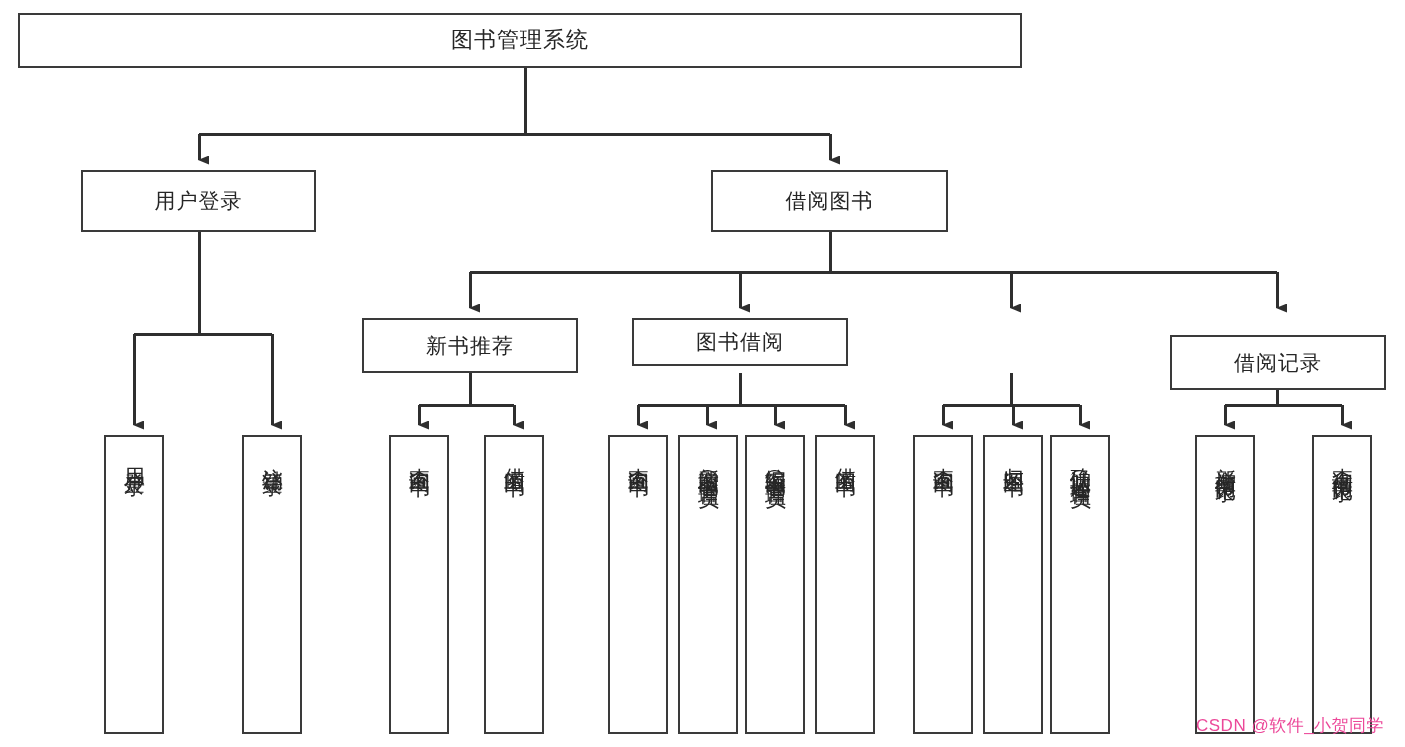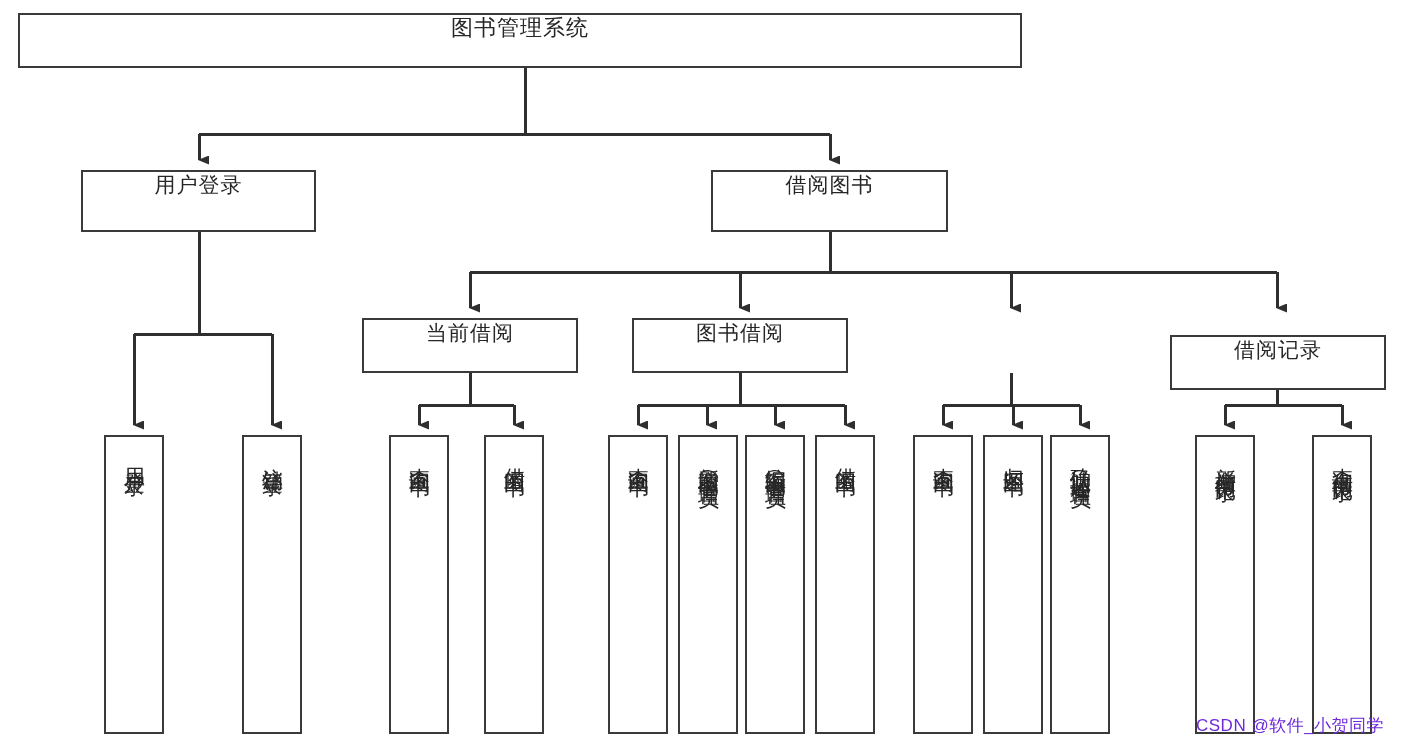--- a/index.html
+++ b/index.html
@@ -25,21 +25,21 @@
     width: 1405px;
     height: 747px;
     pointer-events: none;
   }
   .node {
     position: absolute;
     box-sizing: border-box;
     border: 2px solid #3a3a3a;
     background: #ffffff;
     display: flex;
-    align-items: flex-start;
+    align-items: center;
     justify-content: center;
     text-align: center;
   }
   .node .lbl {
     display: block;
     letter-spacing: 1px;
     color: #262626;
   }
   
   .h-node .lbl {
@@ -58,21 +58,21 @@
     writing-mode: vertical-rl;
     text-orientation: upright;
     font-size: 21px;
     line-height: 1.18;
     letter-spacing: 3px;
     white-space: nowrap;
   }
   .watermark {
     position: absolute;
     font-size: 17px;
-    color: #6d28d9;
+    color: #ec4899;
     white-space: nowrap;
     letter-spacing: 0.5px;
   }
 </style>
 </head>
 <body>
 
 <div id="canvas">
 
   <svg id="wires" viewBox="0 0 1405 747">
@@ -132,23 +132,23 @@
   </div>
 
   <div class="node h-node" style="left:81px; top:170px; width:235px; height:62px;">
     <span class="lbl">用户登录</span>
   </div>
   <div class="node h-node" style="left:711px; top:170px; width:237px; height:62px;">
     <span class="lbl">借阅图书</span>
   </div>
 
   <div class="node h-node" style="left:362px; top:318px; width:216px; height:55px;">
-    <span class="lbl">当前借阅</span>
+    <span class="lbl">新书推荐</span>
   </div>
-  <div class="node h-node" style="left:632px; top:318px; width:216px; height:55px;">
+  <div class="node h-node" style="left:632px; top:318px; width:216px; height:48px;">
     <span class="lbl">图书借阅</span>
   </div>
   <div class="node h-node" style="left:1170px; top:335px; width:216px; height:55px;">
     <span class="lbl">借阅记录</span>
   </div>
 
   <div class="node v-node" style="left:104px; top:435px; width:60px; height:299px;">
     <span class="lbl">用户登录</span>
   </div>
   <div class="node v-node" style="left:242px; top:435px; width:60px; height:299px;">

